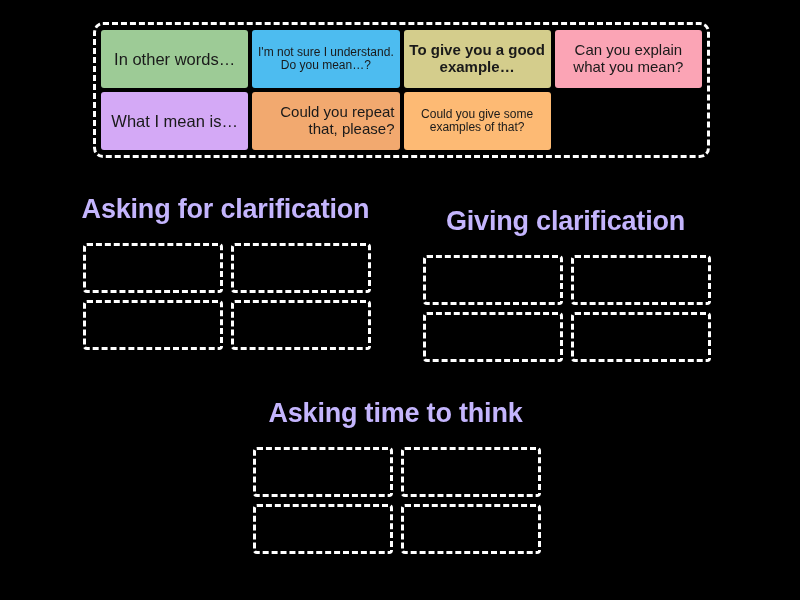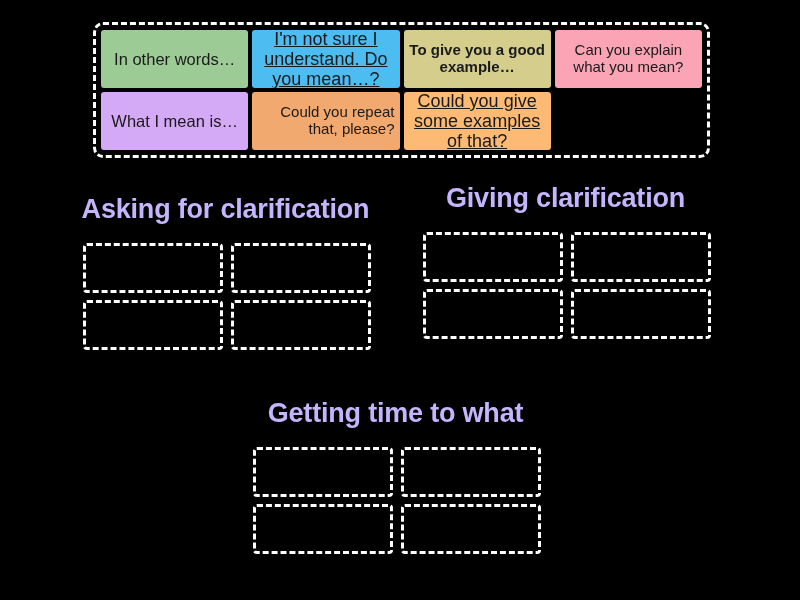--- a/index.html
+++ b/index.html
@@ -46,21 +46,21 @@
     color: #1a1a1a;
     line-height: 1.12;
     padding: 2px 5px;
     box-sizing: border-box;
     overflow: hidden;
     cursor: pointer;
     font-weight: 400;
   }
   .tile.size-lg  { font-size: 16.5px; }
   .tile.size-md  { font-size: 15px; }
-  .tile.size-sm  { font-size: 18px; text-decoration: underline; }
+  .tile.size-sm  { font-size: 12px; }
 
   
   .category {
     position: absolute;
   }
   .category-title {
     color: #c4b5fd;
     font-weight: bold;
     font-size: 27px;
     text-align: center;
@@ -76,21 +76,21 @@
     margin-top: 20px;
   }
   .dropzone {
     border: 3px dashed #ffffff;
     border-radius: 4px;
     box-sizing: border-box;
     background: transparent;
   }
 
   #category-asking   { left: 78px;  top: 196px; }
-  #category-giving   { left: 418px; top: 185px; }
+  #category-giving   { left: 418px; top: 208px; }
   #category-thinking { left: 248px; top: 400px; }
 
   #category-asking   .category-title { width: 295px; }
   #category-giving   .category-title { width: 295px; }
   #category-thinking .category-title { width: 295px; }
 
   #category-asking   .dropzone-grid { margin-left: 5px; }
   #category-giving   .dropzone-grid { margin-left: 5px; }
   #category-thinking .dropzone-grid { margin-left: 5px; }
 </style>
@@ -123,20 +123,20 @@
   <div class="category-title">Giving clarification</div>
   <div class="dropzone-grid">
     <div class="dropzone"></div>
     <div class="dropzone"></div>
     <div class="dropzone"></div>
     <div class="dropzone"></div>
   </div>
 </div>
 
 <div class="category" id="category-thinking">
-  <div class="category-title">Getting time to what</div>
+  <div class="category-title">Asking time to think</div>
   <div class="dropzone-grid">
     <div class="dropzone"></div>
     <div class="dropzone"></div>
     <div class="dropzone"></div>
     <div class="dropzone"></div>
   </div>
 </div>
 
 </body></html>

